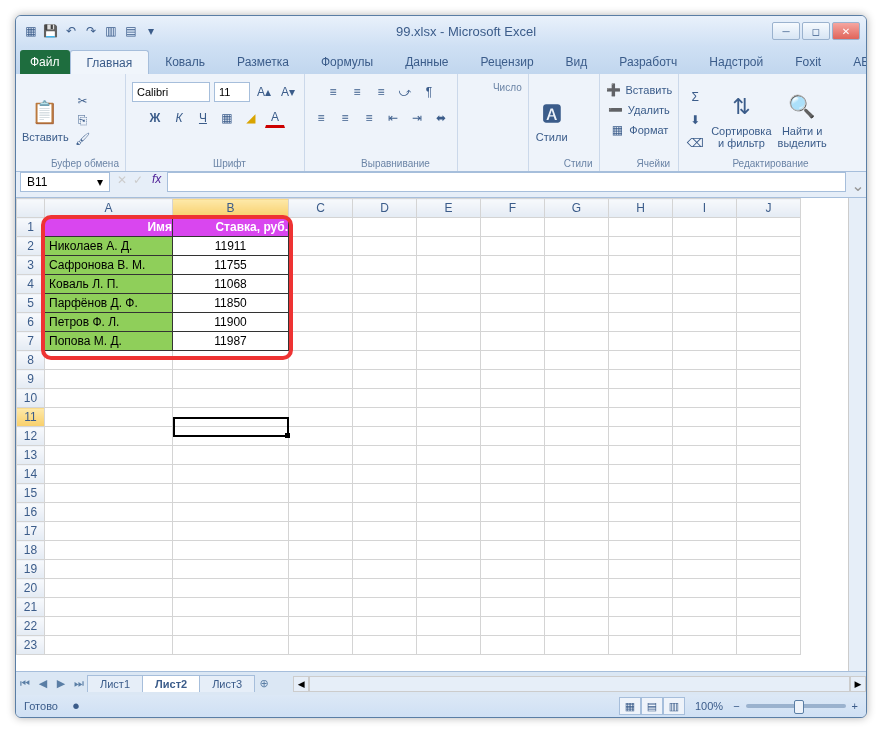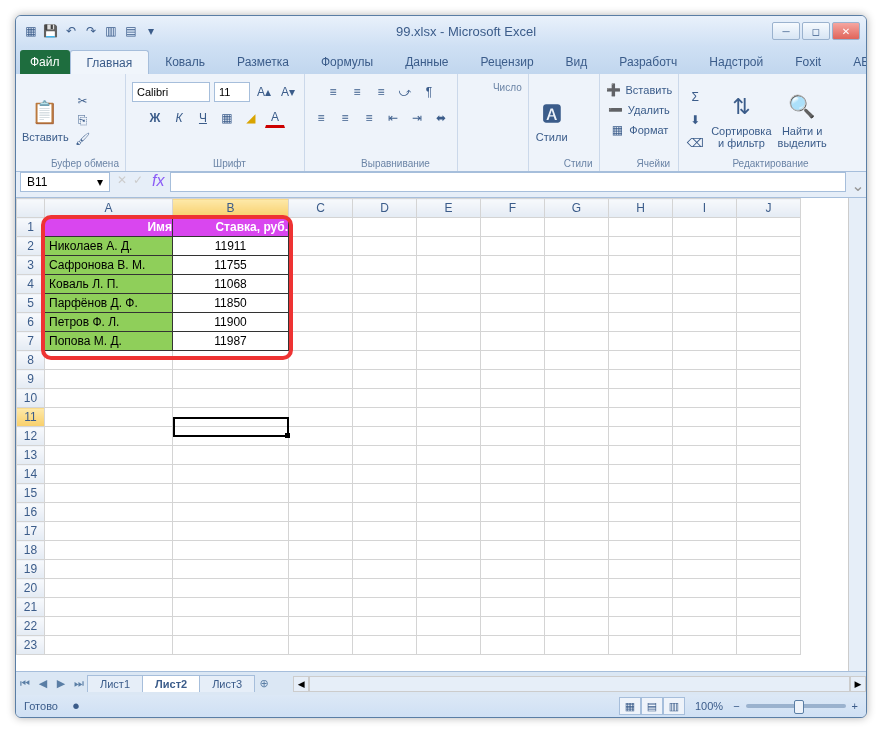--- a/index.html
+++ b/index.html
@@ -28,21 +28,21 @@
   .row { display:flex; gap:4px; align-items:center; }
   .col { display:flex; flex-direction:column; gap:3px; }
   select.fake, .fake-in { height:20px; border:1px solid #a6bedb; background:#fff; font-size:11px; padding:0 4px; }
   .fontname { width:78px; }
   .fontsize { width:36px; }
   .smbtn { width:20px; height:20px; border:1px solid transparent; display:flex; align-items:center; justify-content:center; font-size:12px; color:#3b5c8a; }
   .numfmt { width:92px; }
   .cellop { font-size:11px; color:#3b5c8a; display:flex; align-items:center; gap:4px;}
   .fx-bar { height:26px; background:#e6eef8; border-bottom:1px solid #a6bedb; display:flex; }
   .namebox { width:90px; height:20px; margin:0 4px; background:#fff; border:1px solid #a6bedb; font-size:12px; display:flex; align-items:center; padding:0 6px; justify-content:space-between;}
-  .fx-lbl { font-style:italic; font-size:16px; padding:0 6px; color:#8b5cf6;}
+  .fx-lbl { font-style:italic; font-size:12px; padding:0 6px; color:#4c1d95;}
   .fx-in { flex:1; height:20px; border:1px solid #a6bedb; background:#fff; margin-right:4px;}
   .fx-expand { width:16px;height:26px;display:flex;align-items:center;justify-content:center;color:#999;}
   .sheet-area { flex:1; background:#fff; position:relative; overflow:hidden; display:flex;}
   .grid-container{flex:1;overflow:hidden;}
   table.sheet { border-collapse:collapse; table-layout:fixed; }
   .sheet th, .sheet td { border:1px solid #d4d4d4; font-size:12px; height:19px; }
   .sheet th { background:linear-gradient(#f7f9fc,#e4ebf4); color:#3b5c8a; font-weight:normal; }
   .colh { text-align:center; }
   .rowh { width:28px; text-align:center; }
   .corner { width:28px; }

